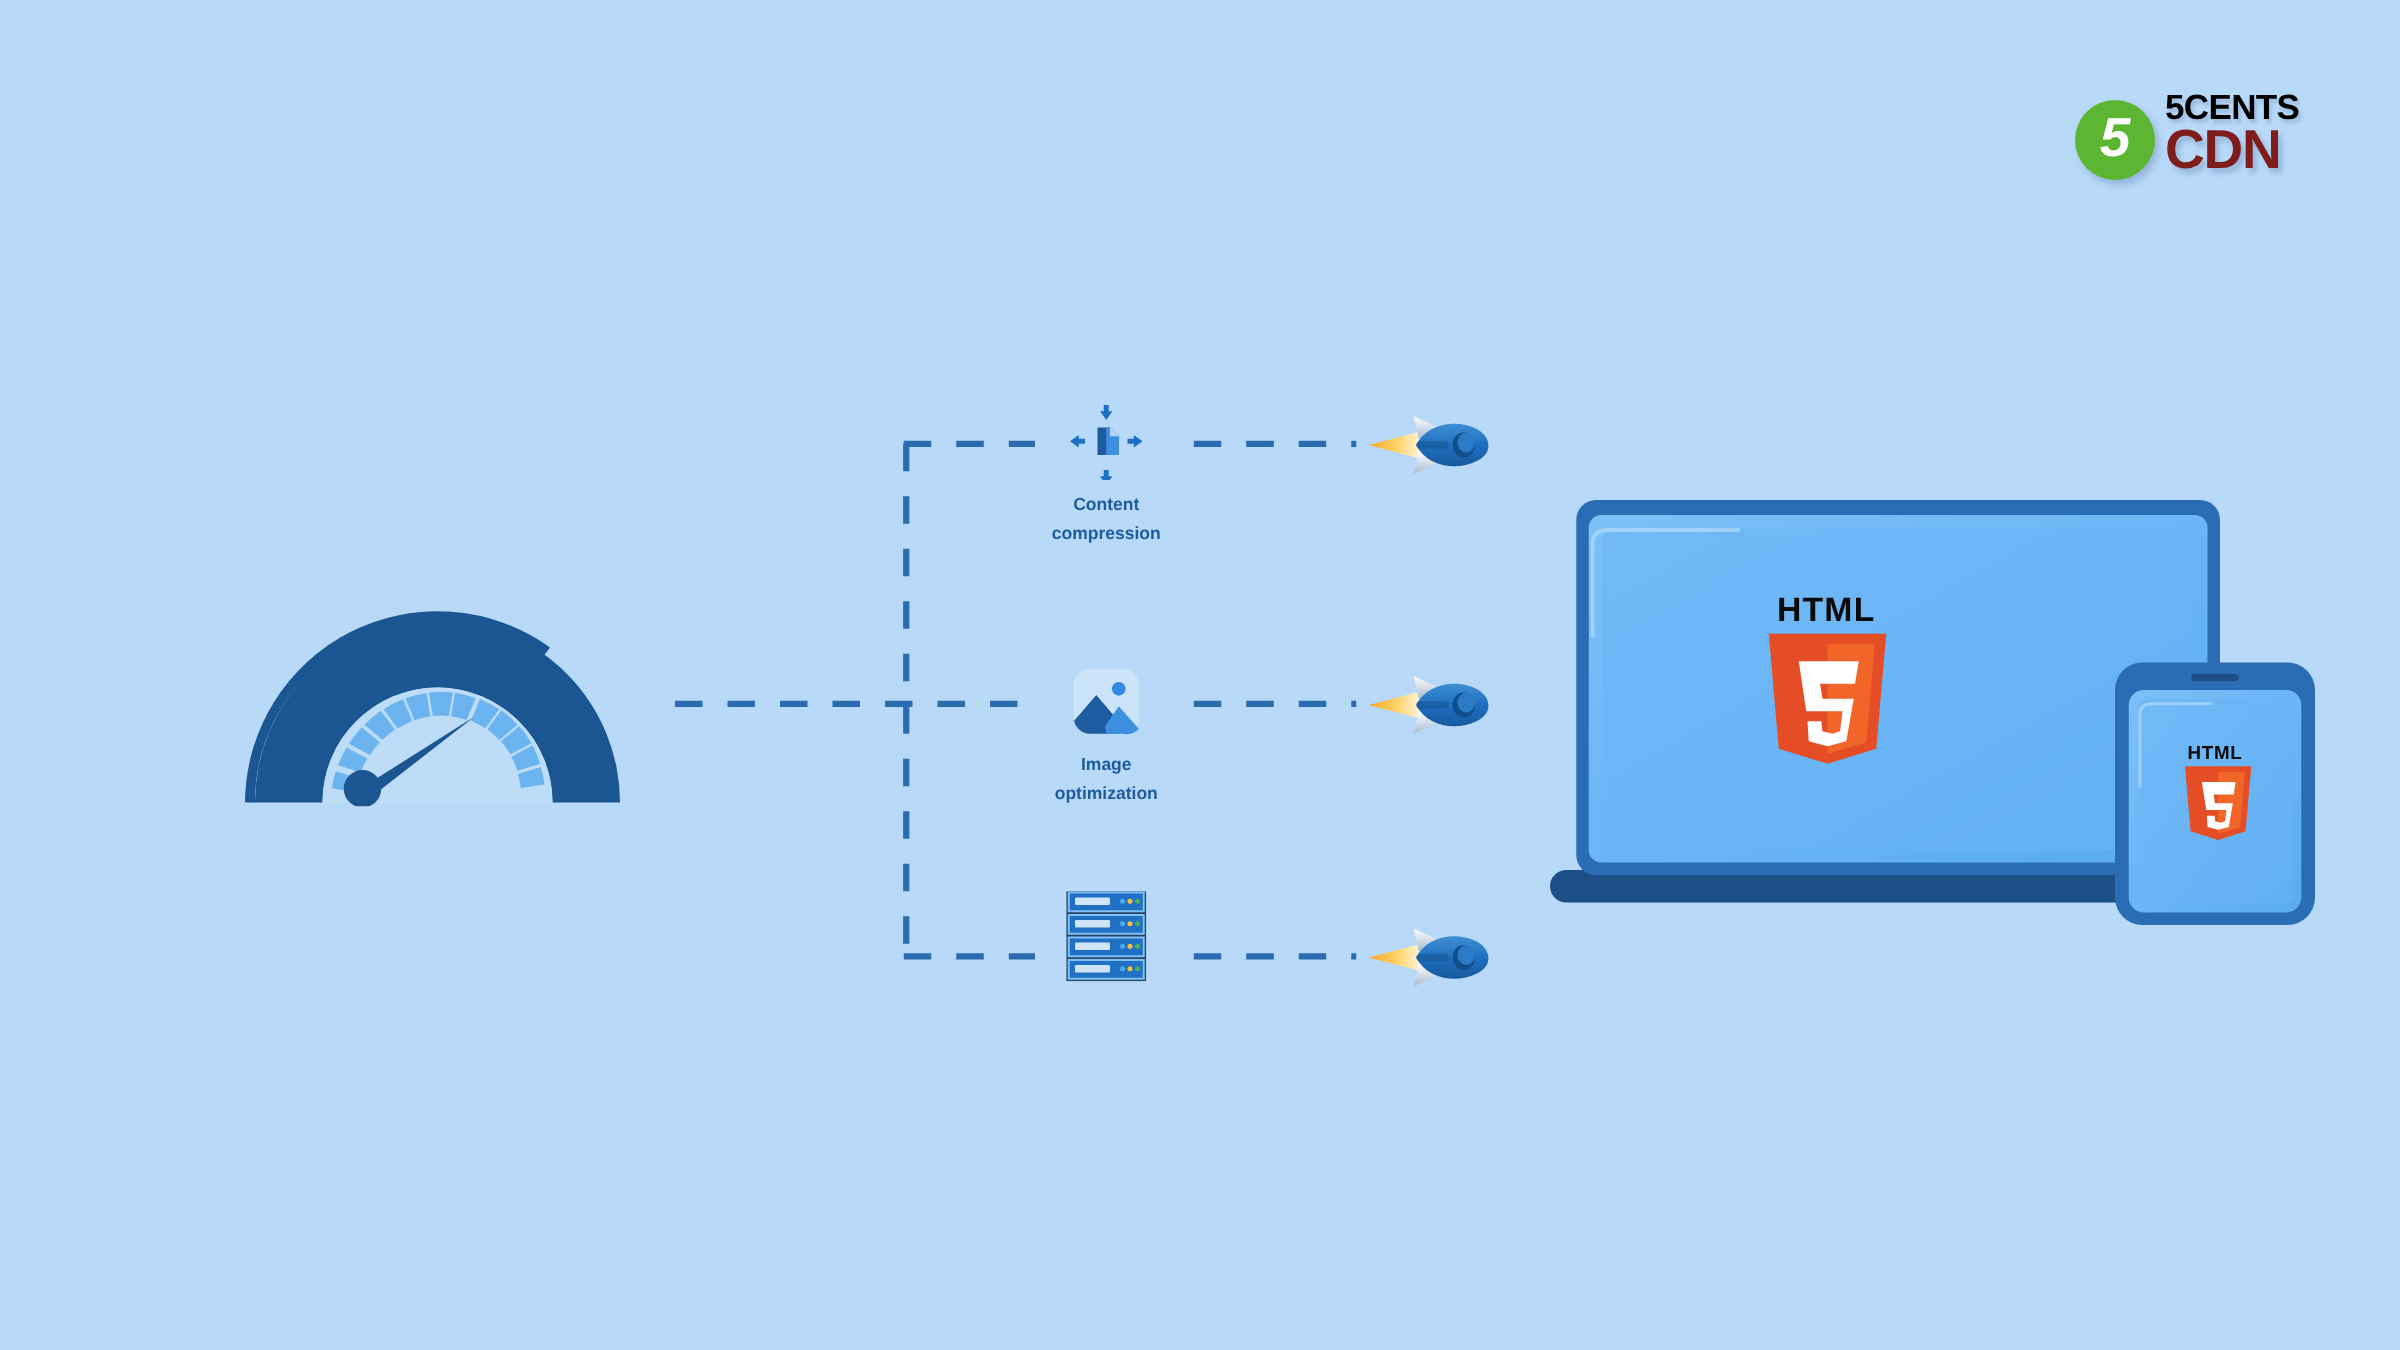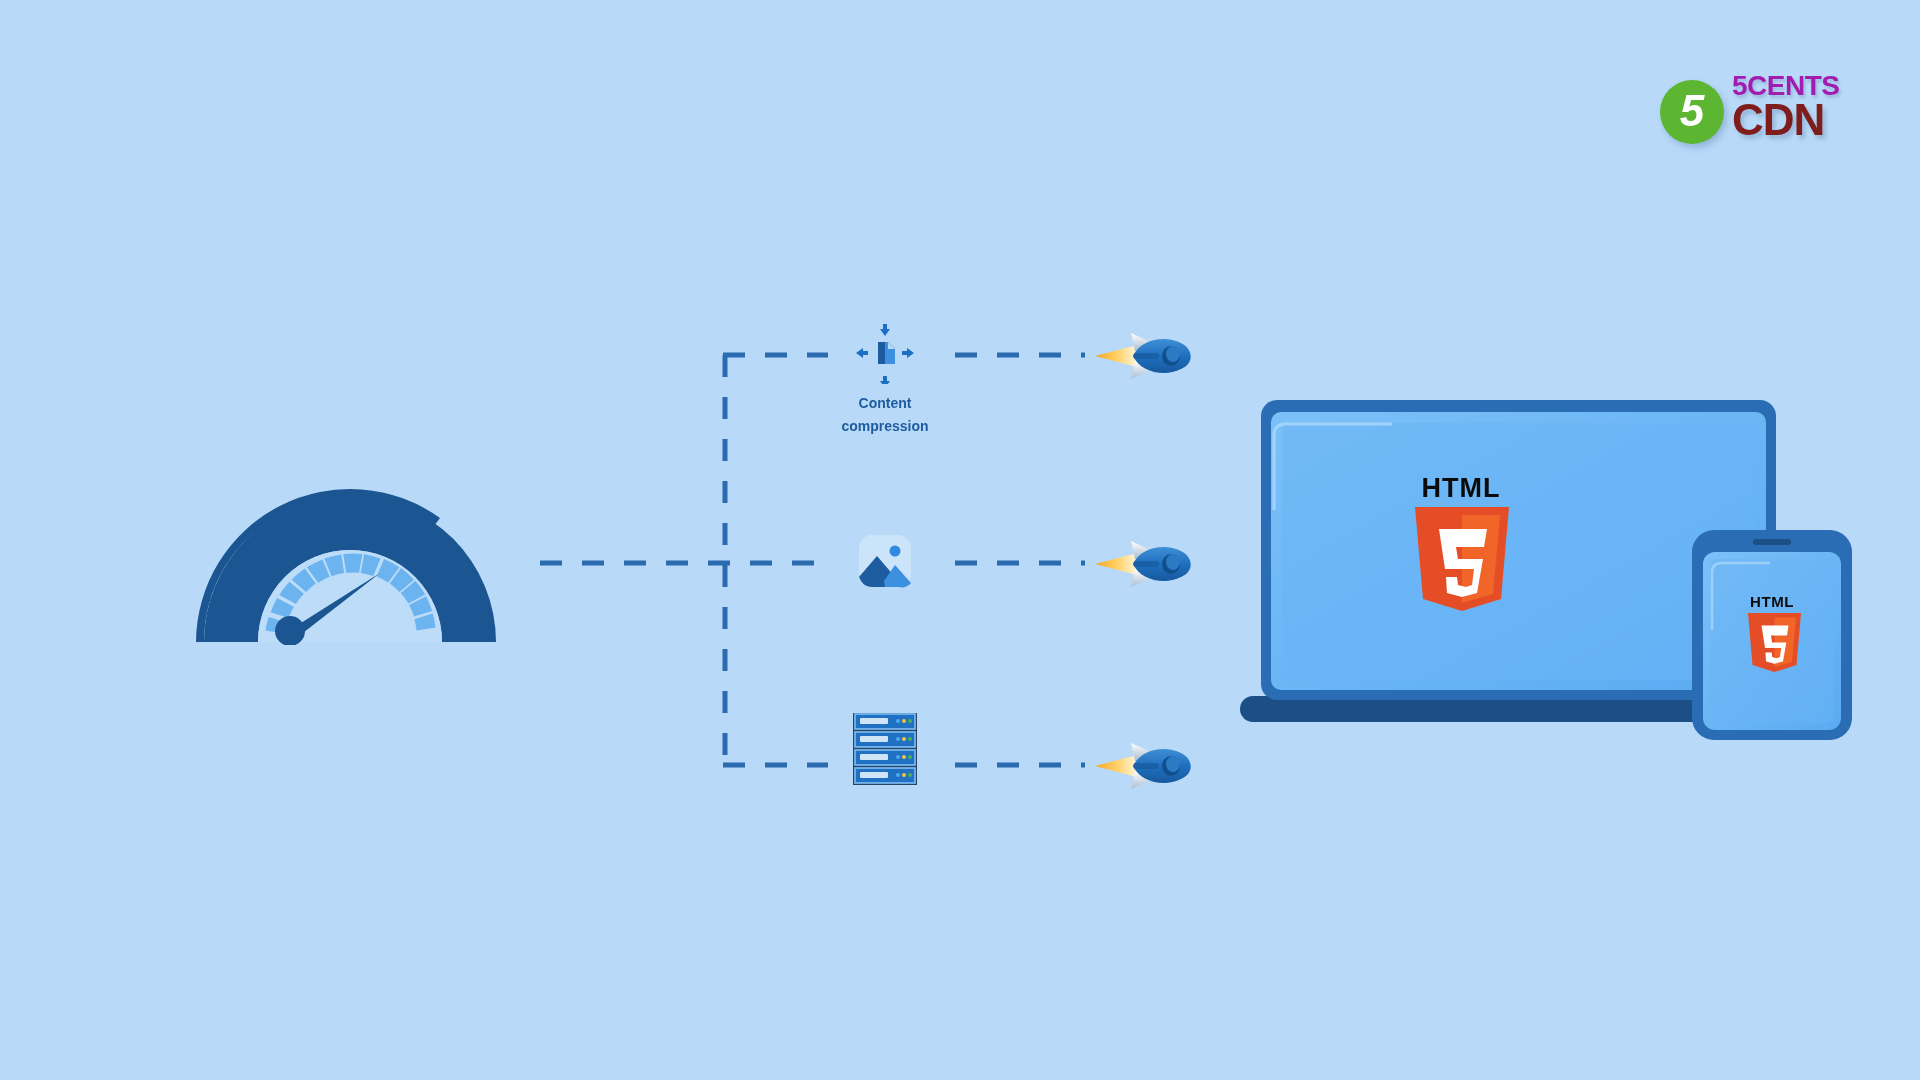--- a/index.html
+++ b/index.html
@@ -51,21 +51,21 @@
   }
   .logo-text {
     position: absolute;
     left: 72px;
     top: 0px;
   }
   .logo-top {
     font-size: 28px;
     font-weight: bold;
     letter-spacing: -0.5px;
-    color: #a21caf;
+    color: #000000;
     line-height: 28px;
     text-shadow: 2px 3px 3px rgba(40,80,130,0.22);
   }
   .logo-bottom {
     font-size: 44px;
     font-weight: bold;
     letter-spacing: -1px;
     color: #7f1d1d;
     line-height: 44px;
     margin-top: -2px;
@@ -223,20 +223,22 @@
 
   <div class="node" id="node-image">
     <div class="node-icon">
       <svg width="60" height="60" viewBox="0 0 60 60">
         <rect x="4" y="4" width="52" height="52" rx="13" fill="#cbe4fa"></rect>
         <circle cx="40" cy="20" r="5.5" fill="#2f8ae0"></circle>
         <path d="M 4 46 L 22 25 L 40 46 L 40 56 H 17 A 13 13 0 0 1 4 43 Z" fill="#1d5c9e"></path>
         <path d="M 29 50 L 40 34 L 56 52 A 13 13 0 0 1 43 56 H 30 Z" fill="#3d8fe0"></path>
       </svg>
     </div>
+    <div class="node-label">Image
+optimization</div>
   </div>
 
   <div class="node" id="node-caching">
     <div class="node-icon">
       <svg width="64" height="72" viewBox="0 0 64 72">
         <rect x="0" y="0" width="64" height="72" fill="#0d2a4a" opacity="0.85"></rect>
         <g>
           <rect x="2" y="1" width="60" height="15" fill="#2071c4" stroke="#7fc0f5" stroke-width="1.6"></rect>
           <rect x="2" y="19" width="60" height="15" fill="#2071c4" stroke="#7fc0f5" stroke-width="1.6"></rect>
           <rect x="2" y="37" width="60" height="15" fill="#2071c4" stroke="#7fc0f5" stroke-width="1.6"></rect>

